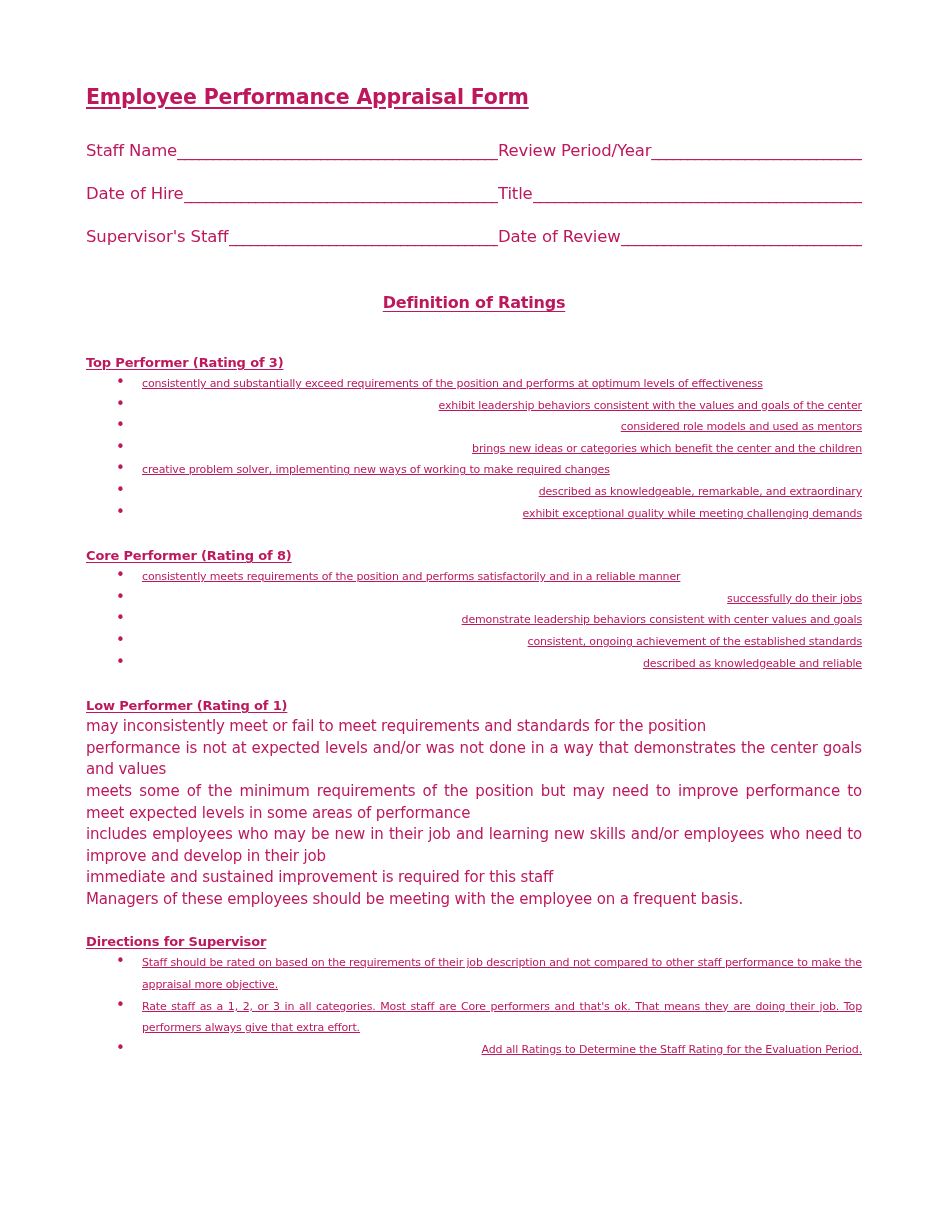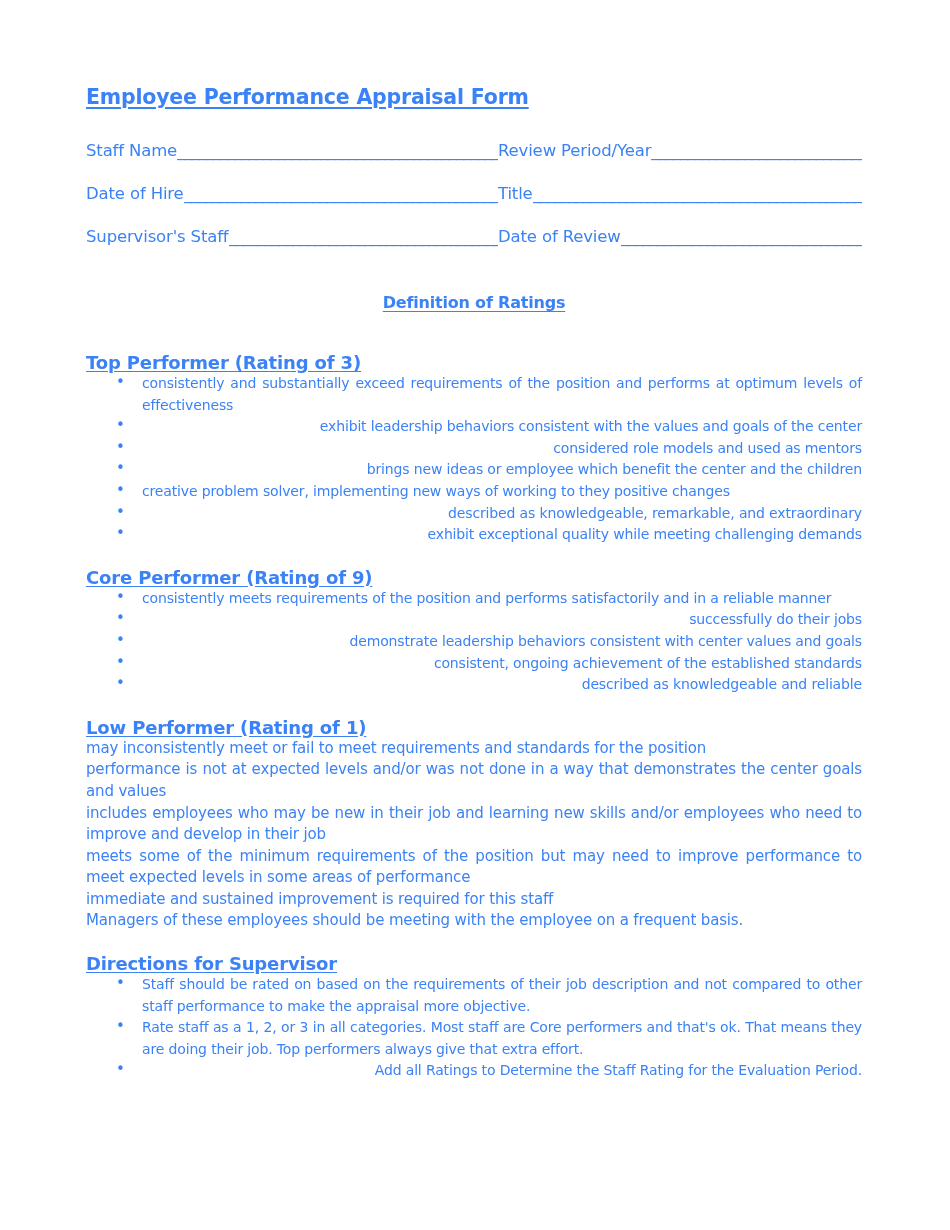--- a/index.html
+++ b/index.html
@@ -6,21 +6,21 @@
     margin: 0;
     padding: 0;
     background: #ffffff;
   }
   .page {
     position: relative;
     width: 950px;
     height: 1230px;
     background: #ffffff;
     font-family: "DejaVu Sans", "Liberation Sans", sans-serif;
-    color: #3b82f6;
+    color: #be185d;
     overflow: hidden;
   }
   .content {
     position: absolute;
     left: 86px;
     top: 84px;
     width: 776px;
   }
 
   
@@ -37,21 +37,21 @@
     font-size: 16px;
     font-weight: bold;
     letter-spacing: -0.2px;
     text-decoration: underline;
     text-underline-offset: 3px;
     text-align: center;
     margin: 0;
     line-height: 26px;
   }
   .sub-head {
-    font-size: 18px;
+    font-size: 13px;
     font-weight: bold;
     letter-spacing: -0.15px;
     text-decoration: underline;
     text-underline-offset: 2px;
     margin: 0;
     line-height: 21px;
   }
 
   
   .form-block { margin-top: 30px; }
@@ -93,25 +93,26 @@
   .para.last-left { text-align: left; }
 
   ul.bullets {
     list-style: none;
     margin: 0;
     padding: 0;
   }
   ul.bullets > li {
     position: relative;
     padding-left: 56px;
-    font-size: 14px;
+    font-size: 11px;
     line-height: 21.6px;
     letter-spacing: -0.15px;
     text-align: justify;
     text-justify: inter-word;
+    text-decoration: underline;
   }
   ul.bullets > li::before {
     content: "\2022";
     position: absolute;
     left: 30px;
     top: -1px;
     font-size: 15px;
     line-height: 21.6px;
   }
   ul.bullets > li.no-justify { text-align: right; }
@@ -167,45 +168,45 @@
 
     <div class="section-title-center">Definition of Ratings</div>
 
     <div class="gap-lg"></div>
 
     <div class="sub-head">Top Performer (Rating of 3)</div>
     <ul class="bullets">
       <li>consistently and substantially exceed requirements of the position and performs at optimum levels of effectiveness</li>
       <li class="no-justify">exhibit leadership behaviors consistent with the values and goals of the center</li>
       <li class="no-justify">considered role models and used as mentors</li>
-      <li class="no-justify">brings new ideas or employee which benefit the center and the children</li>
-      <li>creative problem solver, implementing new ways of working to they positive changes</li>
+      <li class="no-justify">brings new ideas or categories which benefit the center and the children</li>
+      <li>creative problem solver, implementing new ways of working to make required changes</li>
       <li class="no-justify">described as knowledgeable, remarkable, and extraordinary</li>
       <li class="no-justify">exhibit exceptional quality while meeting challenging demands</li>
     </ul>
 
     <div class="gap-md"></div>
 
-    <div class="sub-head">Core Performer (Rating of 9)</div>
+    <div class="sub-head">Core Performer (Rating of 8)</div>
     <ul class="bullets">
       <li>consistently meets requirements of the position and performs satisfactorily and in a reliable manner</li>
       <li class="no-justify">successfully do their jobs</li>
       <li class="no-justify">demonstrate leadership behaviors consistent with center values and goals</li>
       <li class="no-justify">consistent, ongoing achievement of the established standards</li>
       <li class="no-justify">described as knowledgeable and reliable</li>
     </ul>
 
     <div class="gap-md"></div>
 
     <div class="sub-head">Low Performer (Rating of 1)</div>
     <div>
       <p class="para last-left">may inconsistently meet or fail to meet requirements and standards for the position</p>
       <p class="para">performance is not at expected levels and/or was not done in a way that demonstrates the center goals and values</p>
+      <p class="para">meets some of the minimum requirements of the position but may need to improve performance to meet expected levels in some areas of performance</p>
       <p class="para">includes employees who may be new in their job and learning new skills and/or employees who need to improve and develop in their job</p>
-      <p class="para">meets some of the minimum requirements of the position but may need to improve performance to meet expected levels in some areas of performance</p>
       <p class="para last-left">immediate and sustained improvement is required for this staff</p>
       <p class="para last-left">Managers of these employees should be meeting with the employee on a frequent basis.</p>
     </div>
 
     <div class="gap-md"></div>
 
     <div class="sub-head">Directions for Supervisor</div>
     <ul class="bullets">
       <li>Staff should be rated on based on the requirements of their job description and not compared to other staff performance to make the appraisal more objective.</li>
       <li>Rate staff as a 1, 2, or 3 in all categories. Most staff are Core performers and that's ok. That means they are doing their job. Top performers always give that extra effort.</li>

